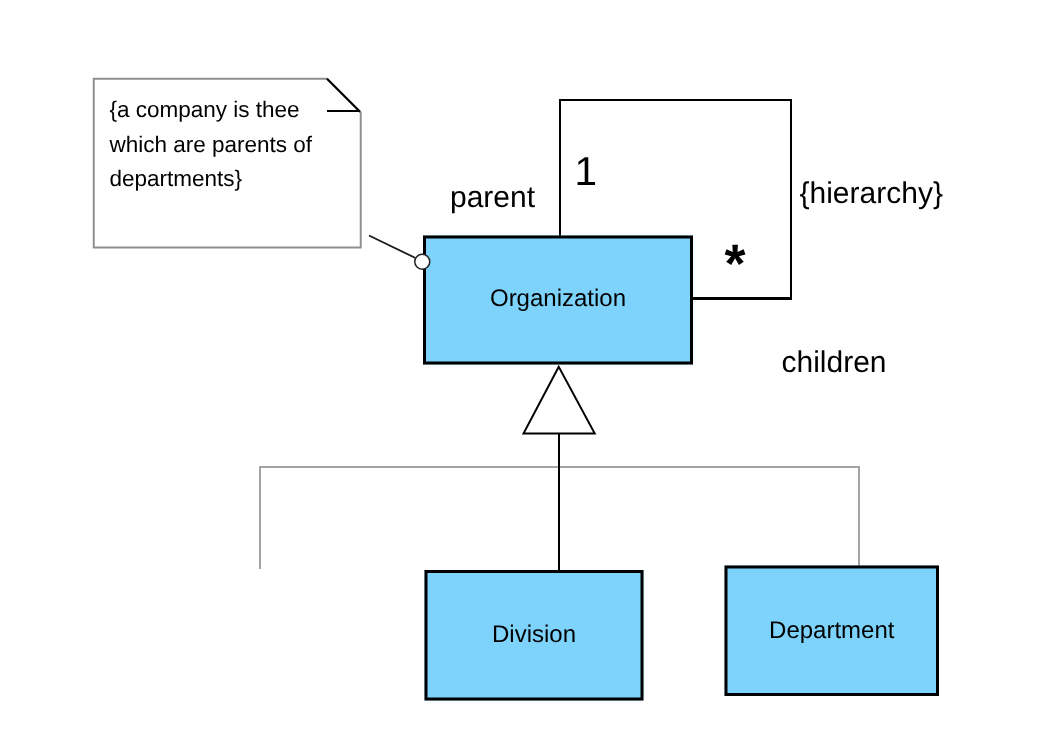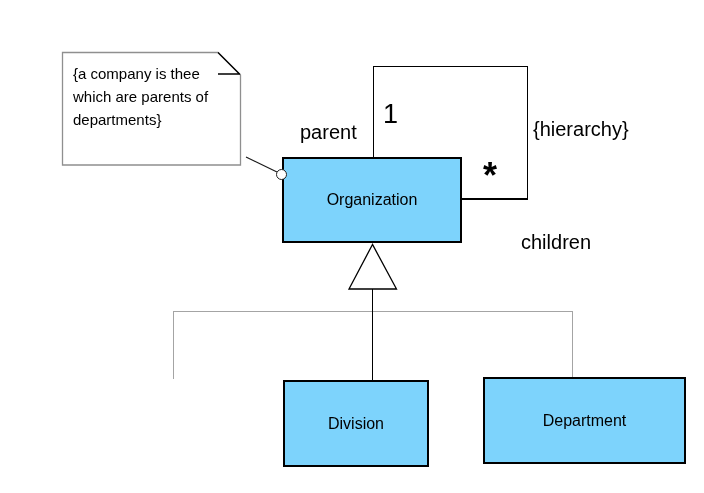--- a/index.html
+++ b/index.html
@@ -28,21 +28,21 @@
     background: #7dd3fc;
     display: flex;
     align-items: center;
     justify-content: center;
     font-size: 16px;
     color: #000000;
   }
   .cls-organization { left: 282px; top: 157px; width: 180px; height: 86px; }
   .cls-company      { left: 83px;  top: 379px; width: 169px; height: 87px; }
   .cls-division     { left: 283px; top: 380px; width: 146px; height: 87px; }
-  .cls-department   { left: 483px; top: 377px; width: 203px; height: 87px; }
+  .cls-department   { left: 483px; top: 377px; width: 143px; height: 87px; }
 
   .note-text {
     position: absolute;
     left: 73px; top: 62px;
     width: 160px;
     font-size: 15px;
     line-height: 23px;
     color: #000000;
   }
 

